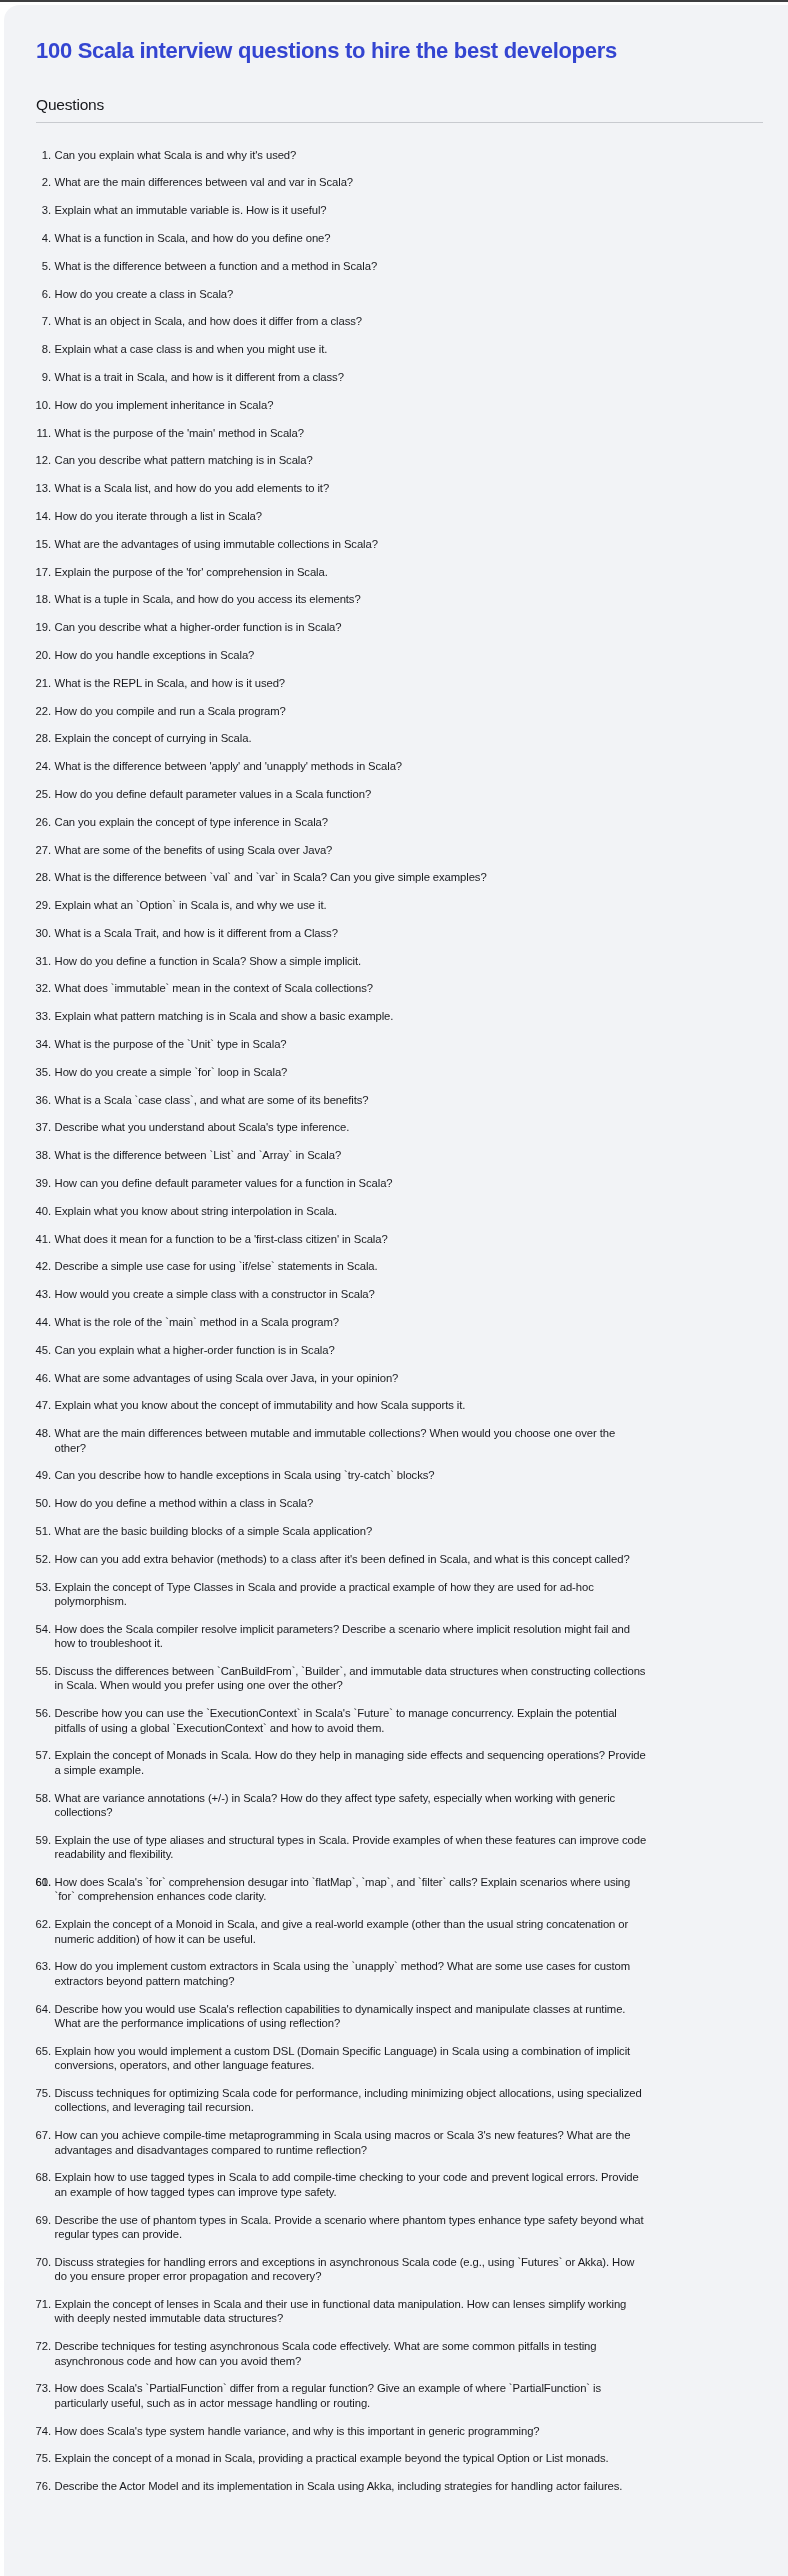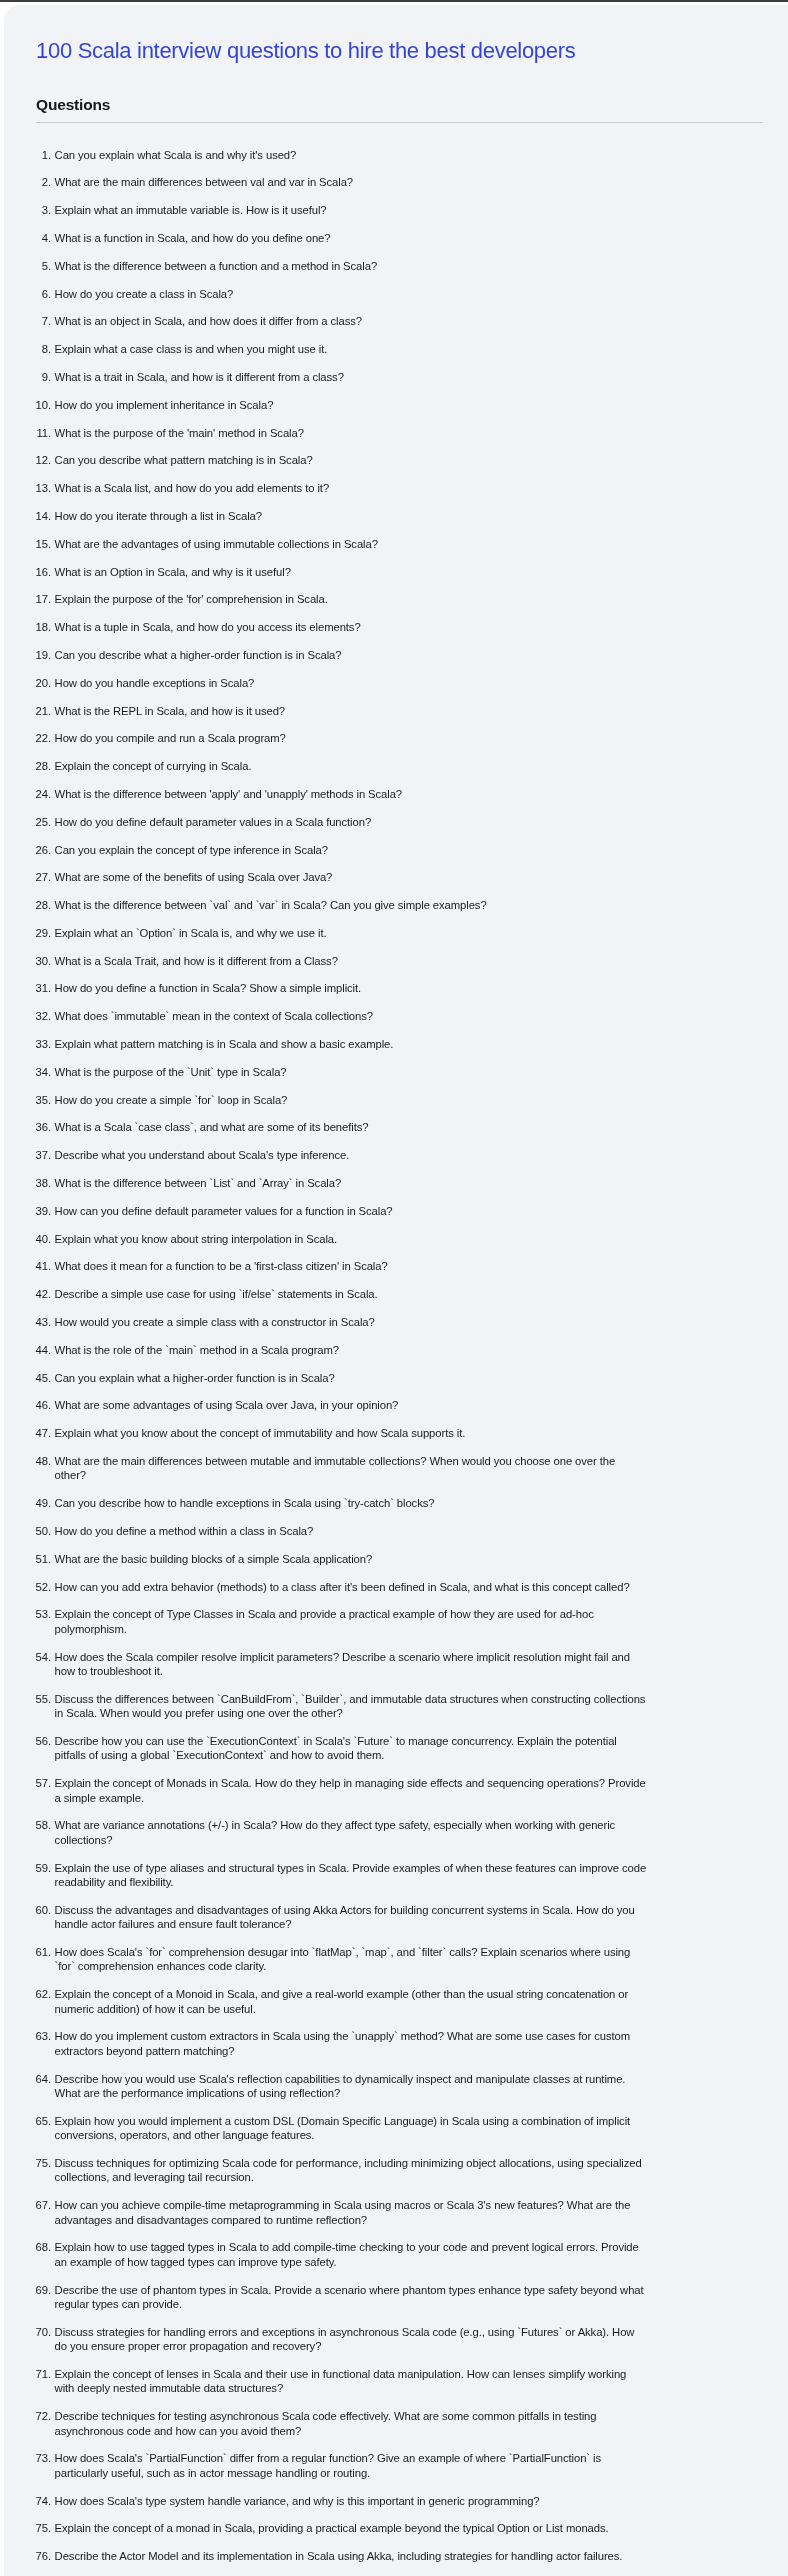--- a/index.html
+++ b/index.html
@@ -28,29 +28,29 @@
     bottom: 0;
     background: #f2f3f6;
     border-top-left-radius: 15.5px;
     padding: 33px 25px 0 32px;
     box-sizing: border-box;
   }
   .page-title {
     margin: 0;
     font-size: 22px;
     line-height: 1.22;
-    font-weight: 400;
+    font-weight: 700;
     letter-spacing: -0.3px;
     color: #3445d1;
   }
   .section-heading {
     margin: 30px 0 0 0;
     font-size: 15.5px;
     line-height: 1.25;
-    font-weight: 700;
+    font-weight: 400;
     letter-spacing: -0.2px;
     color: #16171b;
   }
   .rule {
     margin-top: 7.2px;
     border: none;
     border-top: 1px solid #c8cacf;
     height: 0;
     width: 100%;
   }
@@ -97,21 +97,20 @@
       <li><span class="q-num">6.</span><span>How do you create a class in Scala?</span></li>
       <li><span class="q-num">7.</span><span>What is an object in Scala, and how does it differ from a class?</span></li>
       <li><span class="q-num">8.</span><span>Explain what a case class is and when you might use it.</span></li>
       <li><span class="q-num">9.</span><span>What is a trait in Scala, and how is it different from a class?</span></li>
       <li><span class="q-num">10.</span><span>How do you implement inheritance in Scala?</span></li>
       <li><span class="q-num">11.</span><span>What is the purpose of the 'main' method in Scala?</span></li>
       <li><span class="q-num">12.</span><span>Can you describe what pattern matching is in Scala?</span></li>
       <li><span class="q-num">13.</span><span>What is a Scala list, and how do you add elements to it?</span></li>
       <li><span class="q-num">14.</span><span>How do you iterate through a list in Scala?</span></li>
       <li><span class="q-num">15.</span><span>What are the advantages of using immutable collections in Scala?</span></li>
-      <li><span class="q-num">16.</span><span>What is an Option in Scala, and why is it useful?</span></li>
       <li><span class="q-num">17.</span><span>Explain the purpose of the 'for' comprehension in Scala.</span></li>
       <li><span class="q-num">18.</span><span>What is a tuple in Scala, and how do you access its elements?</span></li>
       <li><span class="q-num">19.</span><span>Can you describe what a higher-order function is in Scala?</span></li>
       <li><span class="q-num">20.</span><span>How do you handle exceptions in Scala?</span></li>
       <li><span class="q-num">21.</span><span>What is the REPL in Scala, and how is it used?</span></li>
       <li><span class="q-num">22.</span><span>How do you compile and run a Scala program?</span></li>
       <li><span class="q-num">28.</span><span>Explain the concept of currying in Scala.</span></li>
       <li><span class="q-num">24.</span><span>What is the difference between 'apply' and 'unapply' methods in Scala?</span></li>
       <li><span class="q-num">25.</span><span>How do you define default parameter values in a Scala function?</span></li>
       <li><span class="q-num">26.</span><span>Can you explain the concept of type inference in Scala?</span></li>
@@ -141,21 +140,21 @@
       <li><span class="q-num">50.</span><span>How do you define a method within a class in Scala?</span></li>
       <li><span class="q-num">51.</span><span>What are the basic building blocks of a simple Scala application?</span></li>
       <li><span class="q-num">52.</span><span>How can you add extra behavior (methods) to a class after it's been defined in Scala, and what is this concept called?</span></li>
       <li><span class="q-num">53.</span><span>Explain the concept of Type Classes in Scala and provide a practical example of how they are used for ad-hoc polymorphism.</span></li>
       <li><span class="q-num">54.</span><span>How does the Scala compiler resolve implicit parameters? Describe a scenario where implicit resolution might fail and how to troubleshoot it.</span></li>
       <li><span class="q-num">55.</span><span>Discuss the differences between `CanBuildFrom`, `Builder`, and immutable data structures when constructing collections in Scala. When would you prefer using one over the other?</span></li>
       <li><span class="q-num">56.</span><span>Describe how you can use the `ExecutionContext` in Scala's `Future` to manage concurrency. Explain the potential pitfalls of using a global `ExecutionContext` and how to avoid them.</span></li>
       <li><span class="q-num">57.</span><span>Explain the concept of Monads in Scala. How do they help in managing side effects and sequencing operations? Provide a simple example.</span></li>
       <li><span class="q-num">58.</span><span>What are variance annotations (+/-) in Scala? How do they affect type safety, especially when working with generic collections?</span></li>
       <li><span class="q-num">59.</span><span>Explain the use of type aliases and structural types in Scala. Provide examples of when these features can improve code readability and flexibility.</span></li>
-      <li><span class="q-num">60.</span><span>Discuss the advantages and disadvantages of using Akka Actors for building concurrent systems in Scala. How do you handle actor failures and ensure fault tolerance?</span></li>
+      <li><span class="q-num">60.</span></li>
       <li><span class="q-num">61.</span><span>How does Scala's `for` comprehension desugar into `flatMap`, `map`, and `filter` calls? Explain scenarios where using `for` comprehension enhances code clarity.</span></li>
       <li><span class="q-num">62.</span><span>Explain the concept of a Monoid in Scala, and give a real-world example (other than the usual string concatenation or numeric addition) of how it can be useful.</span></li>
       <li><span class="q-num">63.</span><span>How do you implement custom extractors in Scala using the `unapply` method? What are some use cases for custom extractors beyond pattern matching?</span></li>
       <li><span class="q-num">64.</span><span>Describe how you would use Scala's reflection capabilities to dynamically inspect and manipulate classes at runtime. What are the performance implications of using reflection?</span></li>
       <li><span class="q-num">65.</span><span>Explain how you would implement a custom DSL (Domain Specific Language) in Scala using a combination of implicit conversions, operators, and other language features.</span></li>
       <li><span class="q-num">75.</span><span>Discuss techniques for optimizing Scala code for performance, including minimizing object allocations, using specialized collections, and leveraging tail recursion.</span></li>
       <li><span class="q-num">67.</span><span>How can you achieve compile-time metaprogramming in Scala using macros or Scala 3's new features? What are the advantages and disadvantages compared to runtime reflection?</span></li>
       <li><span class="q-num">68.</span><span>Explain how to use tagged types in Scala to add compile-time checking to your code and prevent logical errors. Provide an example of how tagged types can improve type safety.</span></li>
       <li><span class="q-num">69.</span><span>Describe the use of phantom types in Scala. Provide a scenario where phantom types enhance type safety beyond what regular types can provide.</span></li>
       <li><span class="q-num">70.</span><span>Discuss strategies for handling errors and exceptions in asynchronous Scala code (e.g., using `Futures` or Akka). How do you ensure proper error propagation and recovery?</span></li>

